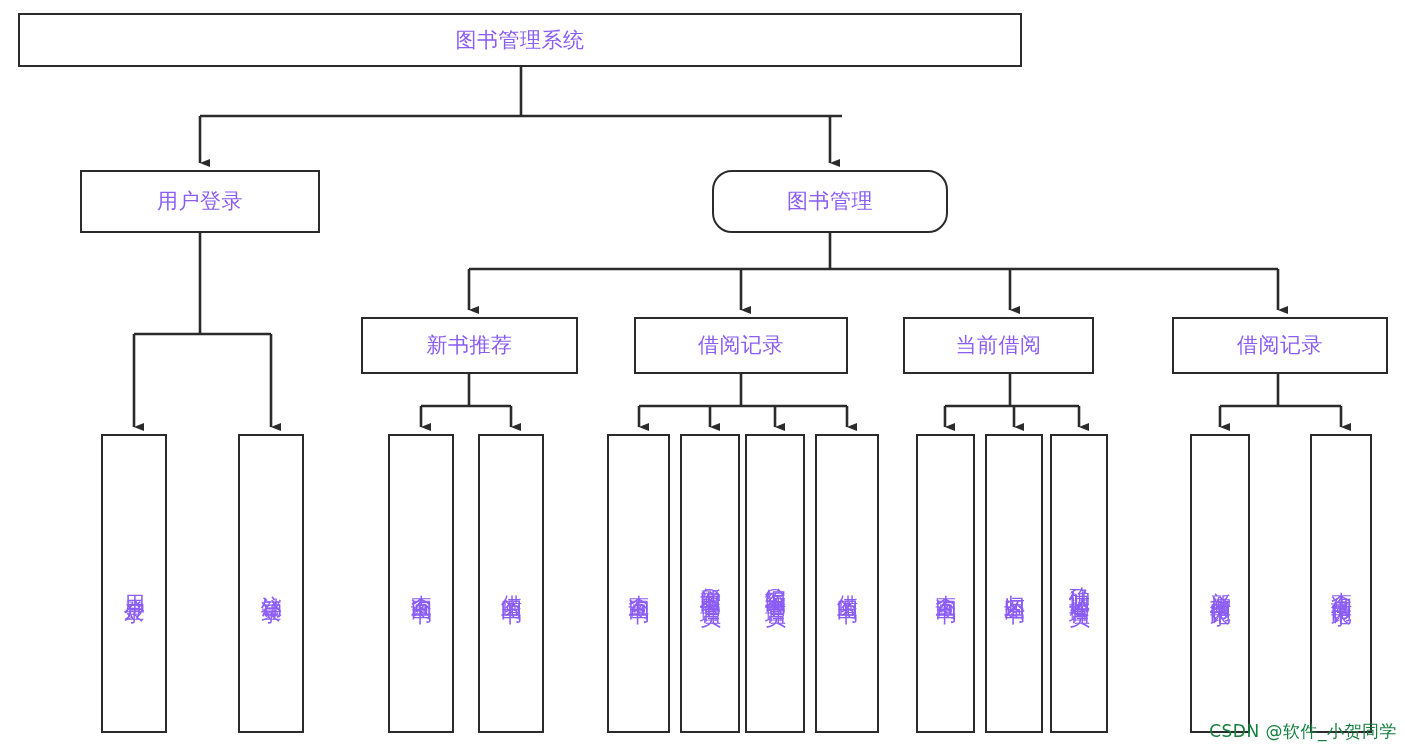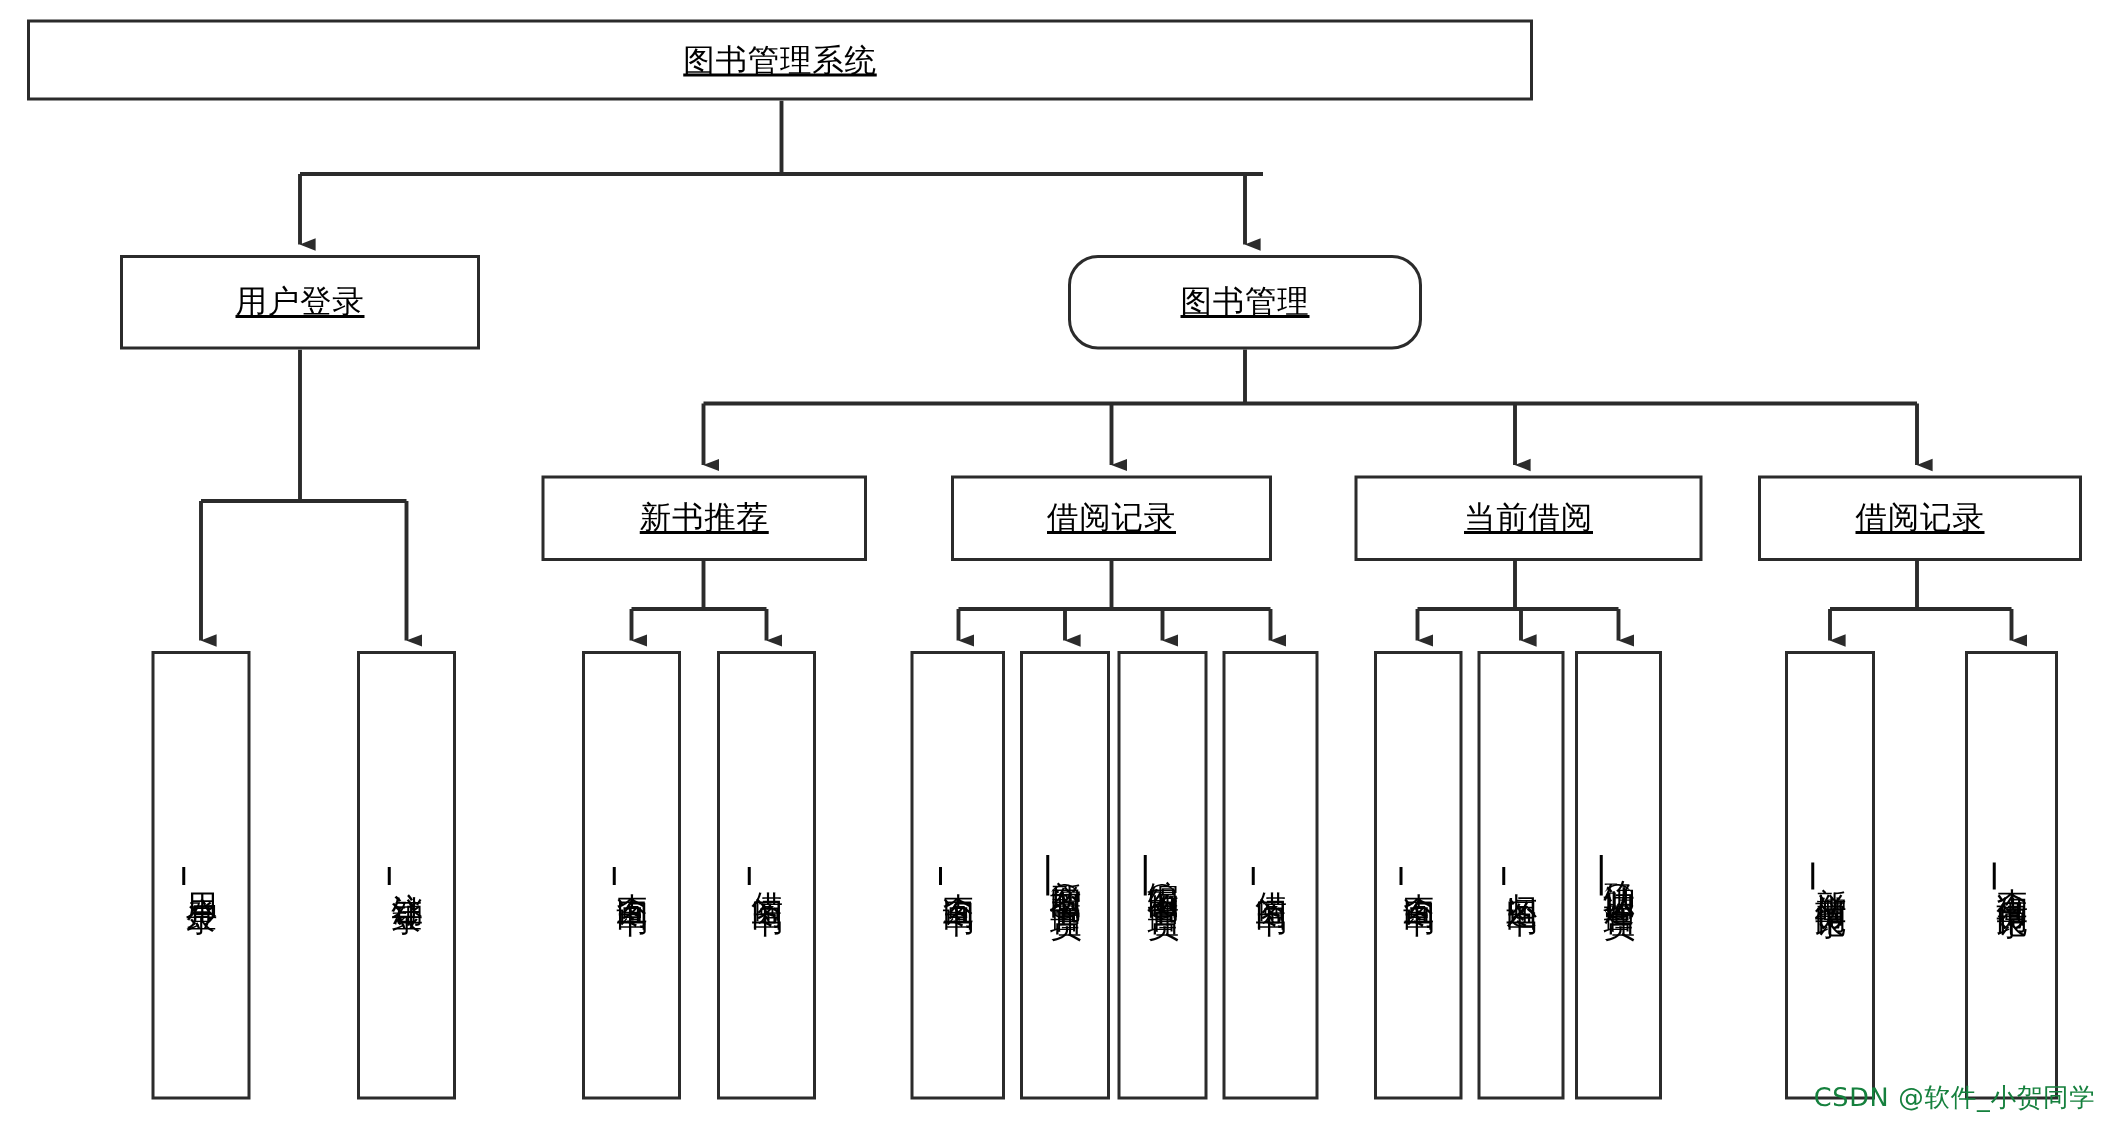--- a/index.html
+++ b/index.html
@@ -29,25 +29,24 @@
     position: absolute;
     box-sizing: border-box;
     border: 2.5px solid #2b2b2b;
     background: #ffffff;
     display: flex;
     align-items: center;
     justify-content: center;
     z-index: 2;
   }
   .node-label {
-    color: #000000;
+    color: #8b5cf6;
     line-height: 1.08;
     text-align: center;
     white-space: pre-line;
-    text-decoration: underline;
   }
   .node.horizontal .node-label {
     font-size: 21px;
     letter-spacing: 0.5px;
   }
   .node.vertical .node-label {
     writing-mode: vertical-rl;
     text-orientation: upright;
     font-size: 21px;
     letter-spacing: 3px;
@@ -131,21 +130,21 @@
   <div class="node horizontal" style="left:712px; top:170px; width:236px; height:63px;border-radius:20px;">
     <span class="node-label">图书管理</span>
   </div>
 
   <div class="node horizontal" style="left:361px; top:317px; width:217px; height:57px;">
     <span class="node-label">新书推荐</span>
   </div>
   <div class="node horizontal" style="left:634px; top:317px; width:214px; height:57px;">
     <span class="node-label">借阅记录</span>
   </div>
-  <div class="node horizontal" style="left:903px; top:317px; width:232px; height:57px;">
+  <div class="node horizontal" style="left:903px; top:317px; width:191px; height:57px;">
     <span class="node-label">当前借阅</span>
   </div>
   <div class="node horizontal" style="left:1172px; top:317px; width:216px; height:57px;justify-content:center;">
     <span class="node-label">借阅记录</span>
   </div>
 
   <div class="node vertical" style="left:101px; top:434px; width:66px; height:299px;">
     <span class="node-label">用户登录</span>
   </div>
   <div class="node vertical" style="left:238px; top:434px; width:66px; height:299px;">

